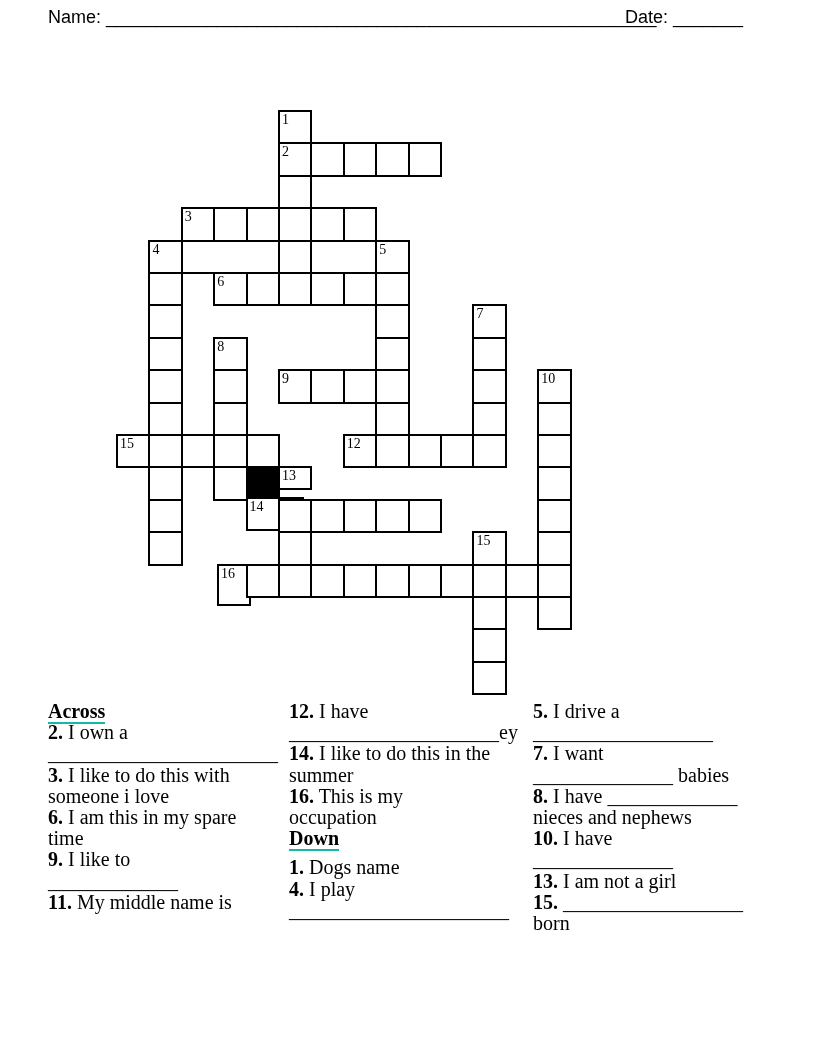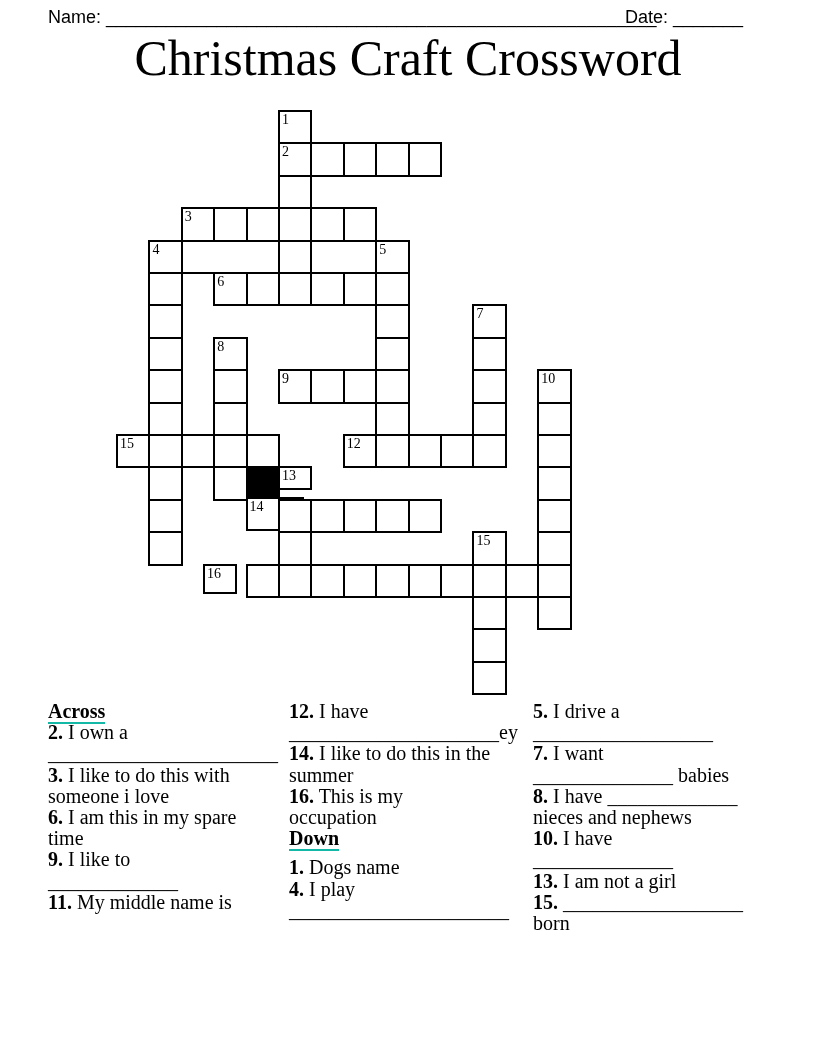--- a/index.html
+++ b/index.html
@@ -59,21 +59,20 @@
     padding-bottom: 0px;
   }
 </style>
 </head>
 <body>
 
 <div class="page">
 
   <div class="hdr"><span>Name:</span><span> <span>_______________________________________________________</span></span><span class="date-wrap"><span>Date:</span><span> <span>_______</span></span></span></div>
 
-  <div class="title">Christmas Craft Crossword</div>
 
   <div class="grid" id="grid">
       <div class="cell" style="left: 278px; top: 110px; width: 34.4px; height: 34.4px;">
         <span class="num">1</span>
       </div>
       <div class="cell" style="left: 278px; top: 142.4px; width: 34.4px; height: 34.4px;">
         <span class="num">2</span>
       </div>
       <div class="cell" style="left: 310.4px; top: 142.4px; width: 34.4px; height: 34.4px;"></div>
       <div class="cell" style="left: 342.8px; top: 142.4px; width: 34.4px; height: 34.4px;"></div>
@@ -168,21 +167,21 @@
       <div class="cell" style="left: 342.8px; top: 498.8px; width: 34.4px; height: 34.4px;"></div>
       <div class="cell" style="left: 375.2px; top: 498.8px; width: 34.4px; height: 34.4px;"></div>
       <div class="cell" style="left: 407.6px; top: 498.8px; width: 34.4px; height: 34.4px;"></div>
       <div class="cell" style="left: 537.2px; top: 498.8px; width: 34.4px; height: 34.4px;"></div>
       <div class="cell" style="left: 148.4px; top: 531.2px; width: 34.4px; height: 34.4px;"></div>
       <div class="cell" style="left: 278px; top: 531.2px; width: 34.4px; height: 34.4px;"></div>
       <div class="cell" style="left: 472.4px; top: 531.2px; width: 34.4px; height: 34.4px;">
         <span class="num">15</span>
       </div>
       <div class="cell" style="left: 537.2px; top: 531.2px; width: 34.4px; height: 34.4px;"></div>
-      <div class="cell" style="left: 203px; top: 563.6px; width: 34.4px; height: 30px;">
+      <div class="cell" style="left: 217px; top: 563.6px; width: 34.4px; height: 42px;">
         <span class="num">16</span>
       </div>
       <div class="cell" style="left: 245.6px; top: 563.6px; width: 34.4px; height: 34.4px;"></div>
       <div class="cell" style="left: 278px; top: 563.6px; width: 34.4px; height: 34.4px;"></div>
       <div class="cell" style="left: 310.4px; top: 563.6px; width: 34.4px; height: 34.4px;"></div>
       <div class="cell" style="left: 342.8px; top: 563.6px; width: 34.4px; height: 34.4px;"></div>
       <div class="cell" style="left: 375.2px; top: 563.6px; width: 34.4px; height: 34.4px;"></div>
       <div class="cell" style="left: 407.6px; top: 563.6px; width: 34.4px; height: 34.4px;"></div>
       <div class="cell" style="left: 440px; top: 563.6px; width: 34.4px; height: 34.4px;"></div>
       <div class="cell" style="left: 472.4px; top: 563.6px; width: 34.4px; height: 34.4px;"></div>

